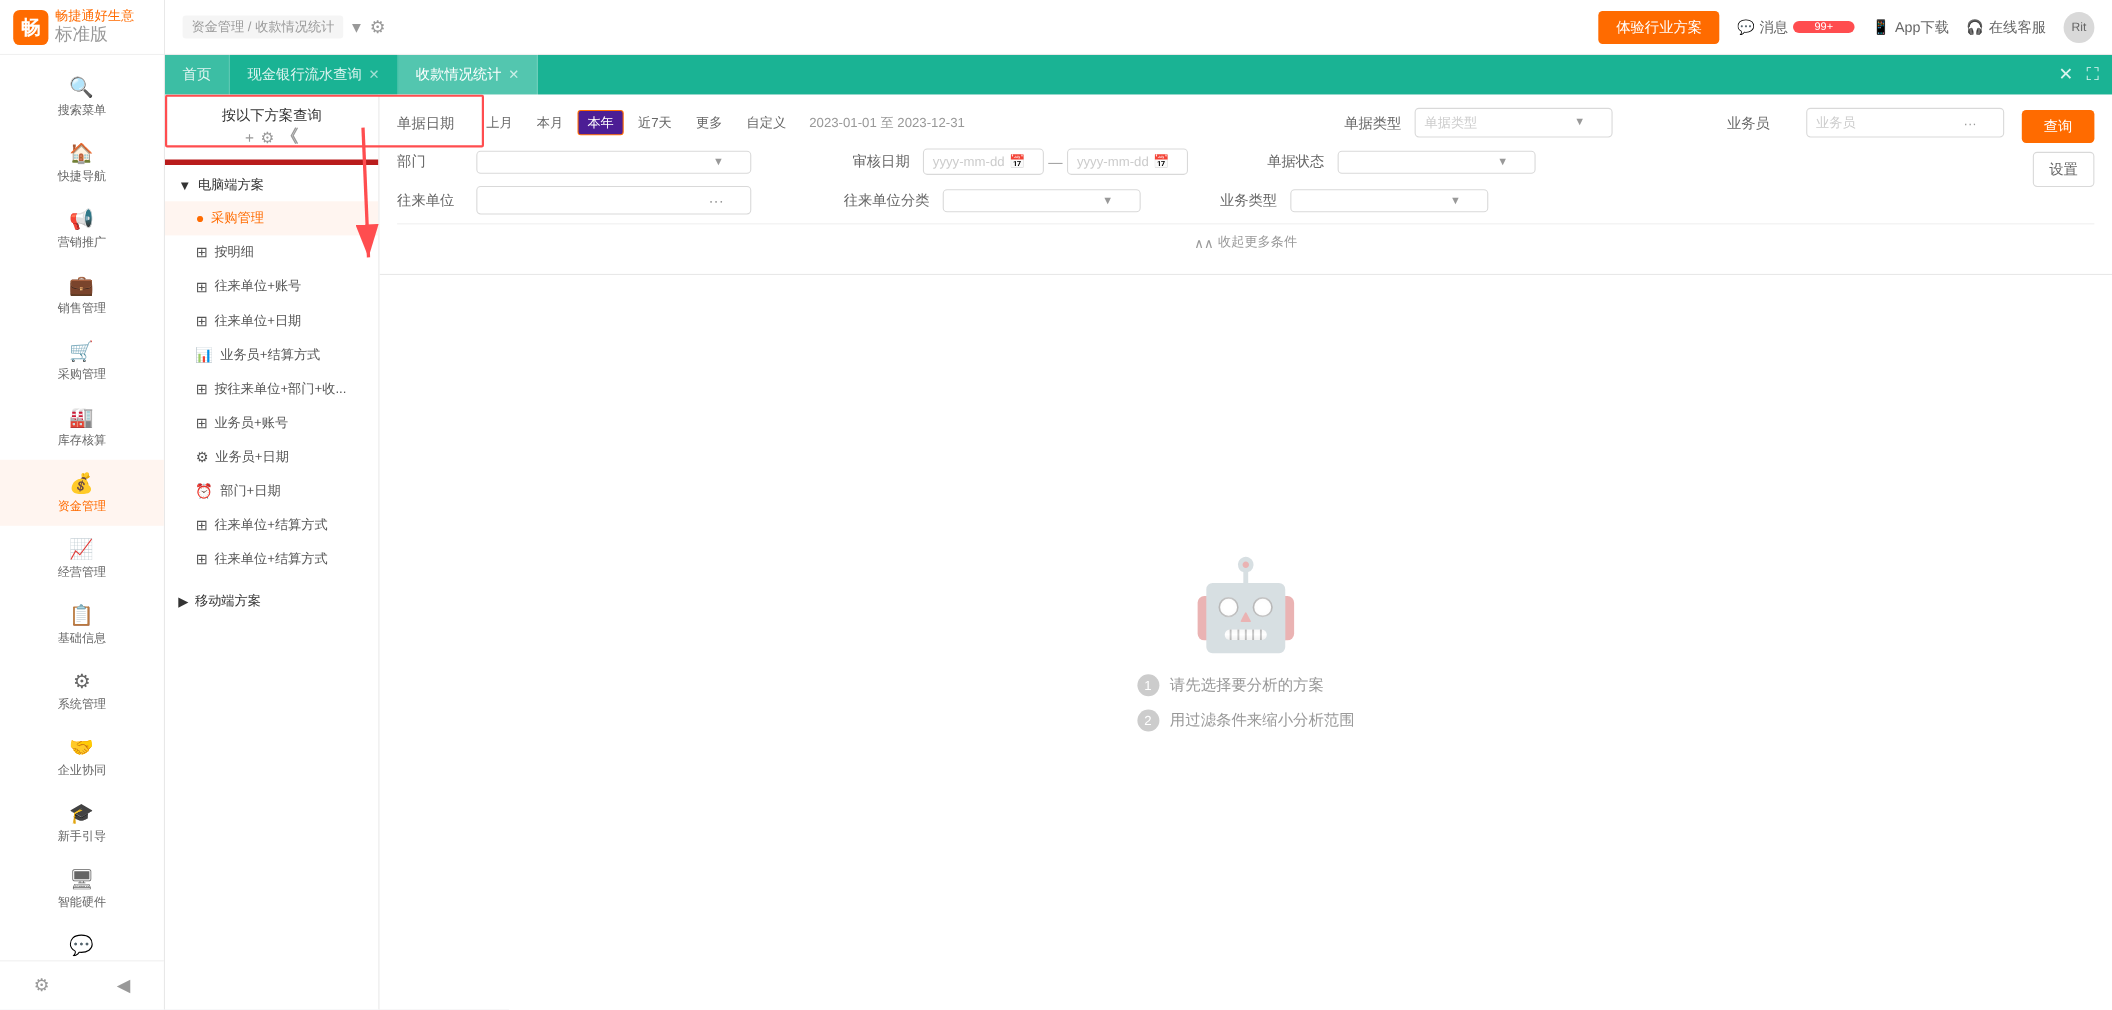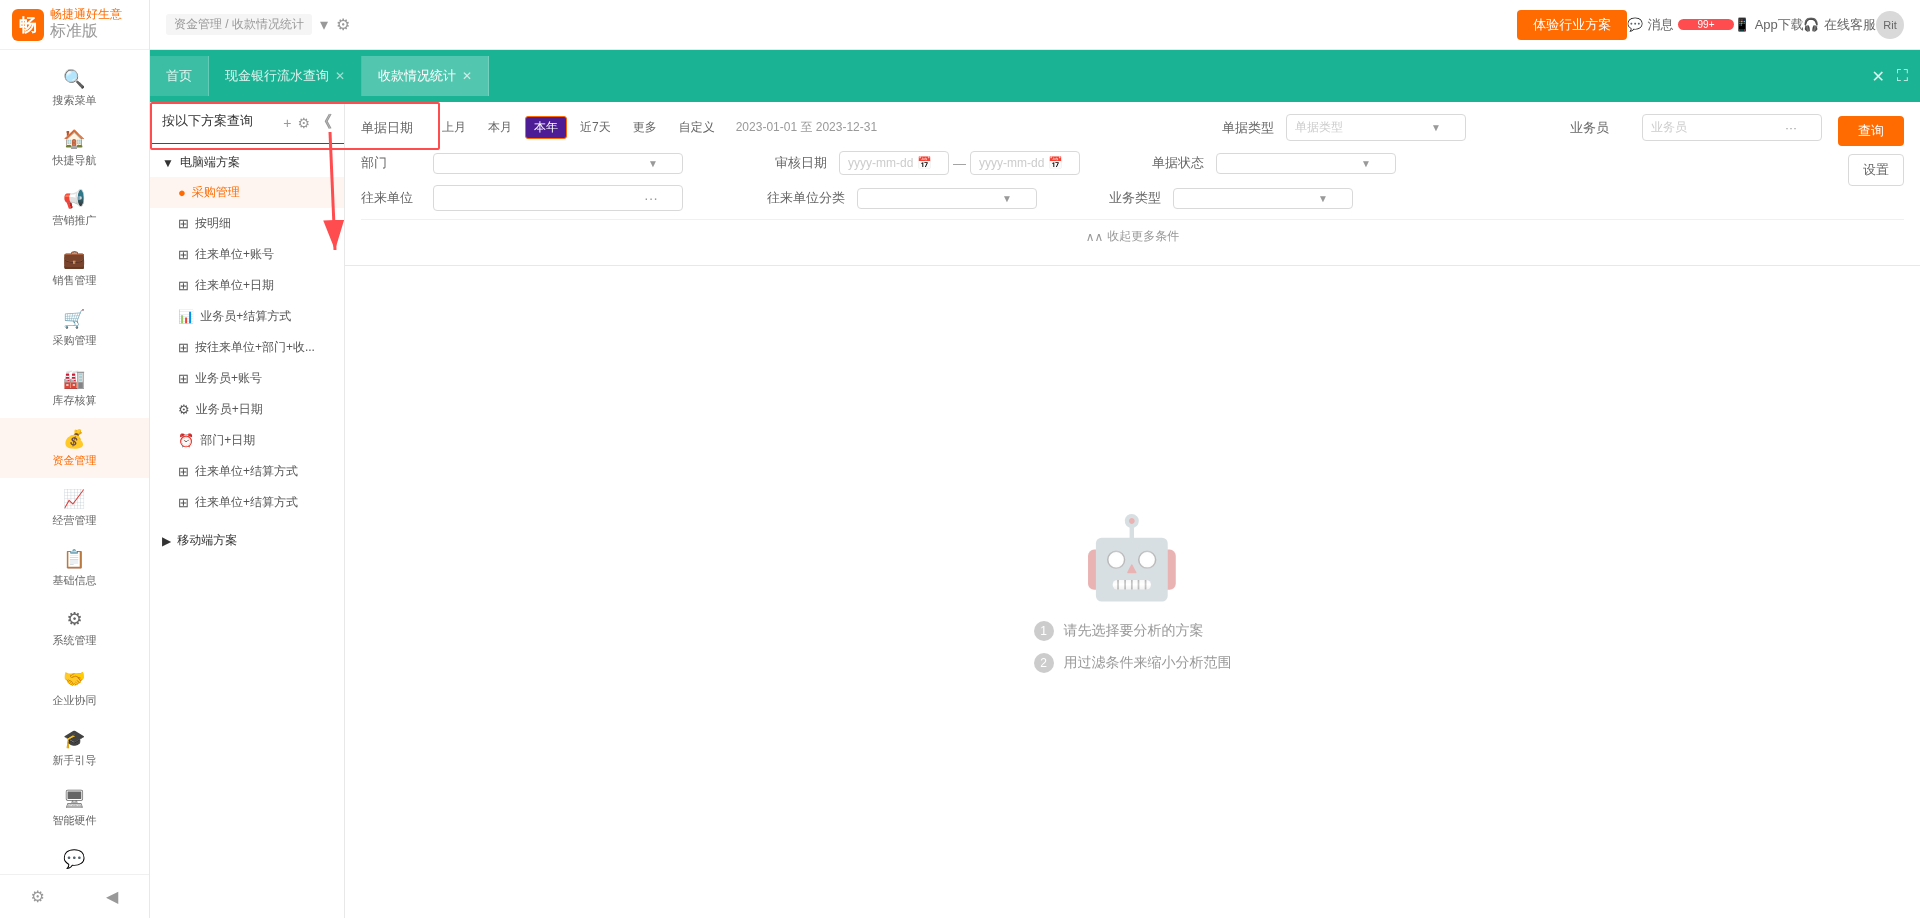--- a/index.html
+++ b/index.html
@@ -22,49 +22,49 @@
     .sidebar-footer { padding: 12px 0; border-top: 1px solid #f0f0f0; display: flex; justify-content: space-around; }
     .sidebar-footer-icon { color: #999; font-size: 16px; cursor: pointer; }
 
     
     .main { flex: 1; display: flex; flex-direction: column; overflow: hidden; }
 
     
     .top-header { height: 50px; background: #fff; display: flex; align-items: center; padding: 0 16px; border-bottom: 1px solid #e8e8e8; justify-content: space-between; }
     .top-header-left { display: flex; align-items: center; gap: 8px; }
     .breadcrumb-path { color: #999; font-size: 12px; background: #f5f5f5; padding: 2px 8px; border-radius: 3px; }
-    .top-header-actions { display: flex; align-items: center; }
+    .top-header-actions { display: flex; align-items: center; gap: 16px; }
     .btn-trial { background: #ff6b00; color: #fff; border: none; border-radius: 4px; padding: 6px 16px; cursor: pointer; font-size: 13px; }
     .header-action-item { display: flex; align-items: center; gap: 4px; color: #666; cursor: pointer; font-size: 13px; }
     .badge-red { background: #ff4d4f; color: #fff; border-radius: 10px; font-size: 10px; padding: 0 20px; min-width: 18px; text-align: center; }
     .gear-icon { color: #999; font-size: 16px; cursor: pointer; }
     .user-avatar { width: 28px; height: 28px; border-radius: 50%; background: #d9d9d9; }
 
     
-    .tab-bar { height: 52px; background: #1ab394; display: flex; align-items: center; padding: 0 0 0 0; }
+    .tab-bar { height: 36px; background: #1ab394; display: flex; align-items: center; padding: 0 0 0 0; }
     .tab-item { height: 40px; display: flex; align-items: center; padding: 0 16px; color: rgba(255,255,255,0.85); cursor: pointer; font-size: 13px; border-right: 1px solid rgba(255,255,255,0.2); gap: 6px; }
     .tab-item.home { background: rgba(255,255,255,0.15); }
     .tab-item.active { background: rgba(255,255,255,0.25); color: #fff; }
     .tab-close { font-size: 12px; opacity: 0.7; }
     .tab-bar-actions { margin-left: auto; display: flex; align-items: center; gap: 12px; padding-right: 12px; }
     .tab-bar-btn { color: rgba(255,255,255,0.85); cursor: pointer; font-size: 16px; }
 
     
     .page-header { background: #fff; padding: 12px 20px; display: flex; align-items: center; justify-content: space-between; border-bottom: 1px solid #e8e8e8; }
     .page-title { font-size: 18px; font-weight: 600; color: #333; border: 2px solid #ff4d4f; padding: 2px 8px; }
     .page-header-actions { display: flex; gap: 12px; }
     .btn-export { color: #ff6b00; background: none; border: none; cursor: pointer; font-size: 13px; display: flex; align-items: center; gap: 4px; }
     .btn-refresh { color: #ff6b00; background: none; border: none; cursor: pointer; font-size: 13px; display: flex; align-items: center; gap: 4px; }
 
     
     .content-area { flex: 1; display: flex; overflow: hidden; }
 
     
     .left-panel { width: 195px; background: #fff; border-right: 1px solid #e8e8e8; flex-shrink: 0; overflow-y: auto; }
-    .left-panel-header { padding: 10px 12px; display: flex; justify-content: space-between; border-bottom: 1px solid #b91c1c; }
+    .left-panel-header { padding: 10px 12px; display: flex; align-items: center; justify-content: space-between; border-bottom: 5px solid #b91c1c; flex-direction: column; }
     .left-panel-title { font-size: 13px; color: #333; }
     .left-panel-icons { display: flex; gap: 6px; align-items: center; }
     .panel-icon-btn { color: #999; cursor: pointer; font-size: 14px; }
     .panel-icon-btn.collapse { font-size: 16px; font-weight: bold; }
     .tree-section { padding: 4px 0; }
     .tree-section-title { padding: 6px 12px; display: flex; align-items: center; gap: 6px; color: #333; font-size: 12px; cursor: pointer; }
     .tree-item { padding: 7px 12px 7px 28px; display: flex; align-items: center; gap: 6px; color: #555; font-size: 12px; cursor: pointer; }
     .tree-item.active { color: #ff6b00; background: #fff5f0; }
     .tree-item-icon { font-size: 13px; }
 

